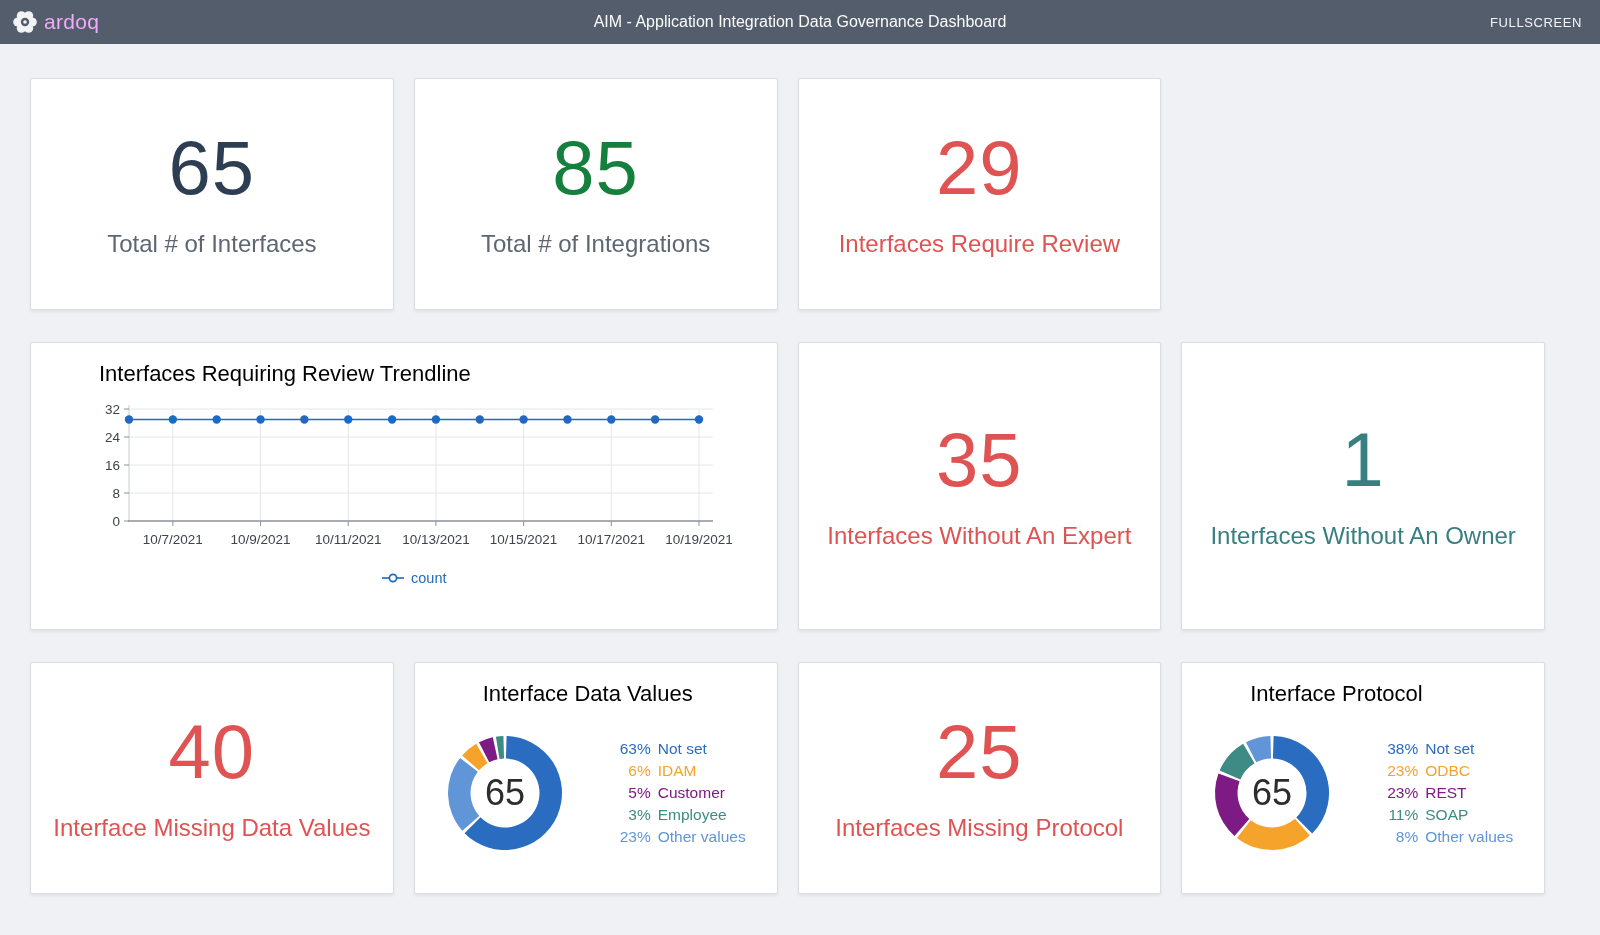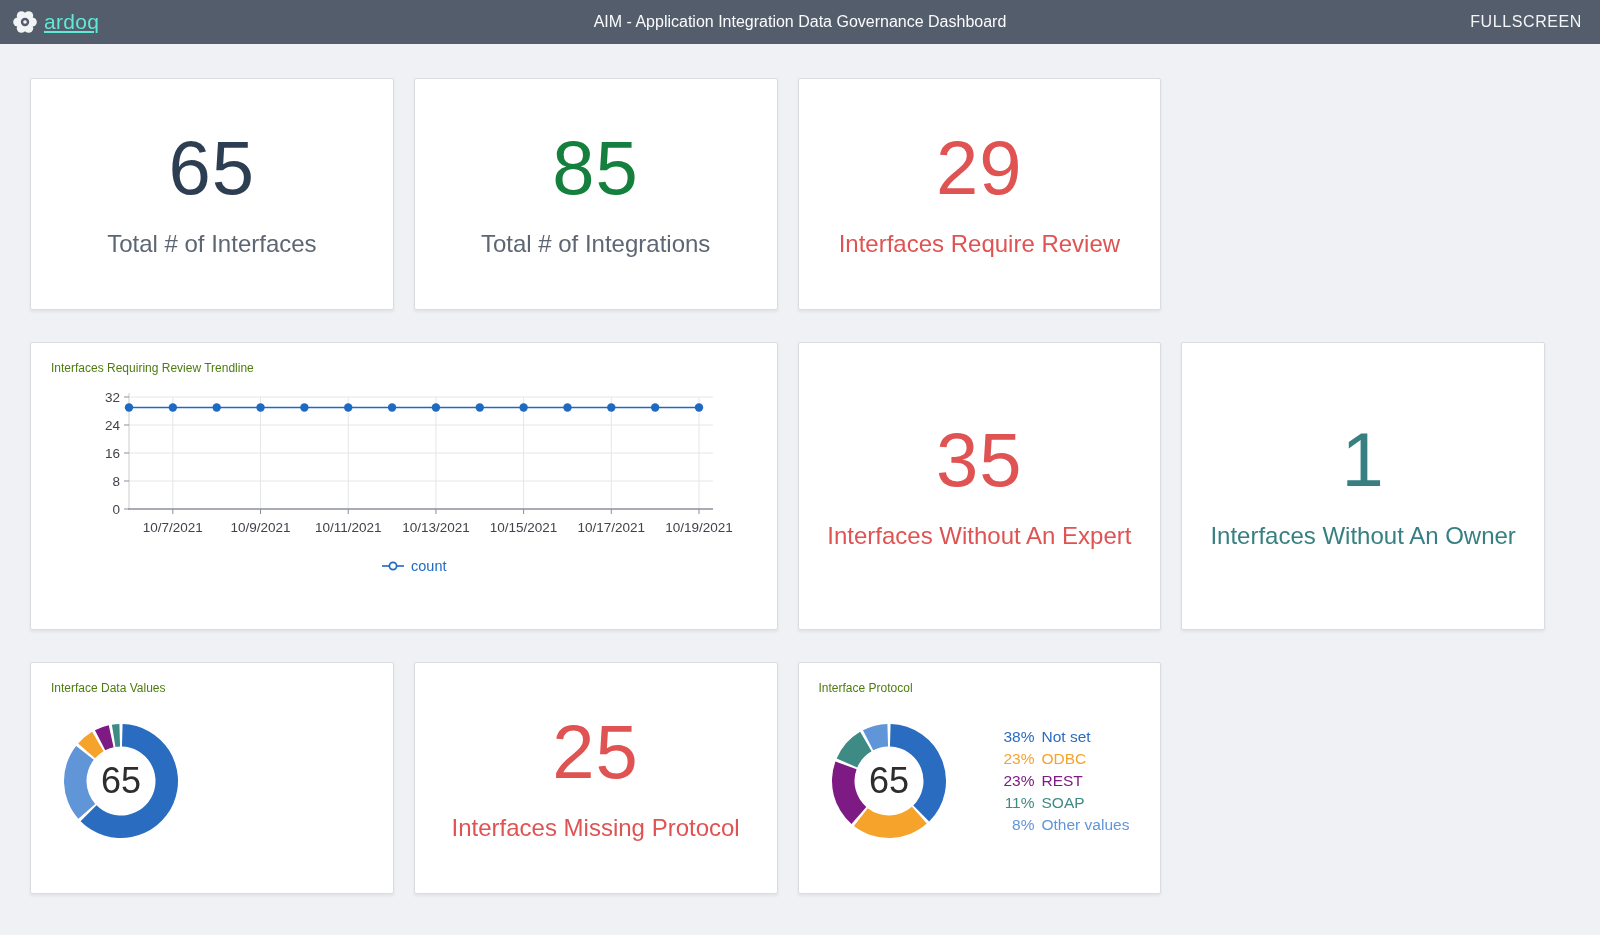--- a/index.html
+++ b/index.html
@@ -9,28 +9,28 @@
     background:#eff1f4;
     overflow:hidden;
   }
   
   .app-header{
     position:relative; height:44px; background:#545d6b;
     display:flex; align-items:center; justify-content:space-between;
     padding:0 18px 0 12px;
   }
   .brand{ display:flex; align-items:center; gap:6px; cursor:pointer; }
-  .brand-text{ color:#5eead4; font-size:21px; letter-spacing:.3px;text-decoration:underline; }
+  .brand-text{ color:#f0abfc; font-size:21px; letter-spacing:.3px; }
   .header-title{
     position:absolute; left:50%; transform:translateX(-50%);
     color:#fafbfc; font-size:16px; white-space:nowrap;
   }
   .fullscreen-btn{
     background:transparent; border:none; color:#f4f5f7;
-    font-size:16px; letter-spacing:.6px; font-family:inherit; cursor:pointer;
+    font-size:13px; letter-spacing:.6px; font-family:inherit; cursor:pointer;
   }
   
   .dashboard{
     display:grid;
     grid-template-columns:repeat(4,1fr);
     grid-template-rows:232px 288px 232px;
     gap:32px 20px;
     padding:34px 55px 40px 30px;
   }
   .card{
@@ -39,21 +39,21 @@
     border-radius:2px;
     box-shadow:0 2px 3px rgba(40,50,70,.07);
   }
   .span2{ grid-column:span 2; }
   
   .stat-card{ display:flex; flex-direction:column; align-items:center; justify-content:center; }
   .stat-value{ font-size:76px; font-weight:300; line-height:1; letter-spacing:1px; }
   .stat-label{ font-size:24px; margin-top:24px; text-align:center; }
   
   .chart-card{ padding:18px 20px; overflow:hidden; }
-  .chart-title{ font-size:12px; color:#4d7c0f; }
+  .chart-title{ font-size:22px; color:#000000;margin-left:48px; }
   .trend-svg{ display:block; margin-top:8px; }
   .donut-wrap{ display:flex; align-items:center; margin-top:16px; }
   .donut-svg{ display:block; }
   .donut-legend{ margin-left:34px; }
   .legend-row{ line-height:20px; margin:2px 0; white-space:nowrap; }
   .legend-row .pct{ display:inline-block; min-width:42px; text-align:right; margin-right:7px; font-size:15.5px; }
   .legend-row .lbl{ font-size:15.5px; }
   svg text{ font-family:"Liberation Sans","DejaVu Sans",sans-serif; }
 </style>
 </head>
@@ -169,32 +169,43 @@
   </section>
   <section class="card stat-card">
     <div class="stat-value" style="color: rgb(223, 83, 83);">35</div>
     <div class="stat-label" style="color: rgb(223, 83, 83);">Interfaces Without An Expert</div>
   </section>
   <section class="card stat-card">
     <div class="stat-value" style="color: rgb(55, 127, 128);">1</div>
     <div class="stat-label" style="color: rgb(55, 127, 128);">Interfaces Without An Owner</div>
   </section>
 
+  <section class="card stat-card">
+    <div class="stat-value" style="color: rgb(223, 83, 83);">40</div>
+    <div class="stat-label" style="color: rgb(223, 83, 83);">Interface Missing Data Values</div>
+  </section>
 
   <section class="card chart-card">
     <div class="chart-title">Interface Data Values</div>
     <div class="donut-wrap">
       <svg class="donut-svg" width="140" height="140" viewBox="0 0 140 140">
           <path fill="#2a6cc0" d="M71.59,13.02 A57,57 0 1 1 29.55,110.16 L45.52,94.31 A34.5,34.5 0 1 0 70.96,35.51 Z"></path>
           <path fill="#6095d8" d="M27.38,107.84 A57,57 0 0 1 25.08,34.91 L42.81,48.76 A34.5,34.5 0 0 0 44.20,92.91 Z"></path>
           <path fill="#f5a32b" d="M27.11,32.45 A57,57 0 0 1 41.16,20.84 L52.54,40.24 A34.5,34.5 0 0 0 44.04,47.28 Z"></path>
           <path fill="#7d1a84" d="M43.95,19.30 A57,57 0 0 1 57.76,14.33 L62.59,36.30 A34.5,34.5 0 0 0 54.23,39.32 Z"></path>
           <path fill="#3e8a84" d="M60.89,13.73 A57,57 0 0 1 68.41,13.02 L69.04,35.51 A34.5,34.5 0 0 0 64.48,35.94 Z"></path>
           <text x="70" y="82" text-anchor="middle" font-size="36" font-weight="300" fill="#2d2d2d">65</text>
         </svg>
+      <div class="donut-legend">
+          <div class="legend-row"><span class="pct" style="color: rgb(42, 108, 192);">63%</span><span class="lbl" style="color: rgb(42, 108, 192);">Not set</span></div>
+          <div class="legend-row"><span class="pct" style="color: rgb(245, 163, 43);">6%</span><span class="lbl" style="color: rgb(245, 163, 43);">IDAM</span></div>
+          <div class="legend-row"><span class="pct" style="color: rgb(125, 26, 132);">5%</span><span class="lbl" style="color: rgb(125, 26, 132);">Customer</span></div>
+          <div class="legend-row"><span class="pct" style="color: rgb(62, 138, 132);">3%</span><span class="lbl" style="color: rgb(62, 138, 132);">Employee</span></div>
+          <div class="legend-row"><span class="pct" style="color: rgb(96, 149, 216);">23%</span><span class="lbl" style="color: rgb(96, 149, 216);">Other values</span></div>
+        </div>
     </div>
   </section>
 
   <section class="card stat-card">
     <div class="stat-value" style="color: rgb(223, 83, 83);">25</div>
     <div class="stat-label" style="color: rgb(223, 83, 83);">Interfaces Missing Protocol</div>
   </section>
 
   <section class="card chart-card">
     <div class="chart-title">Interface Protocol</div>

